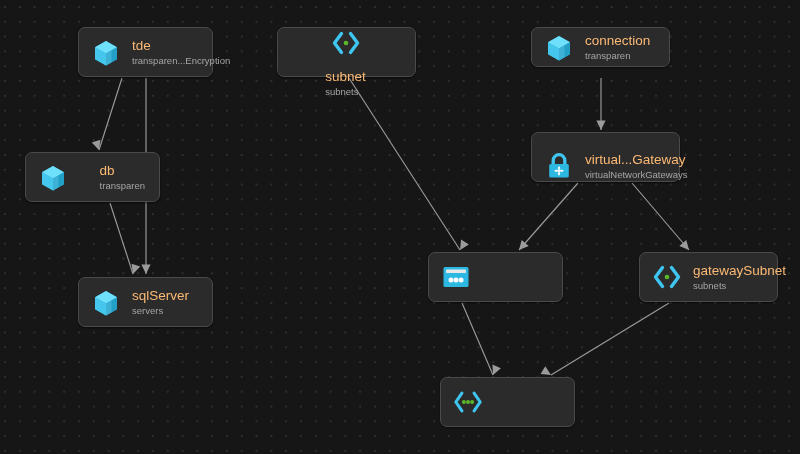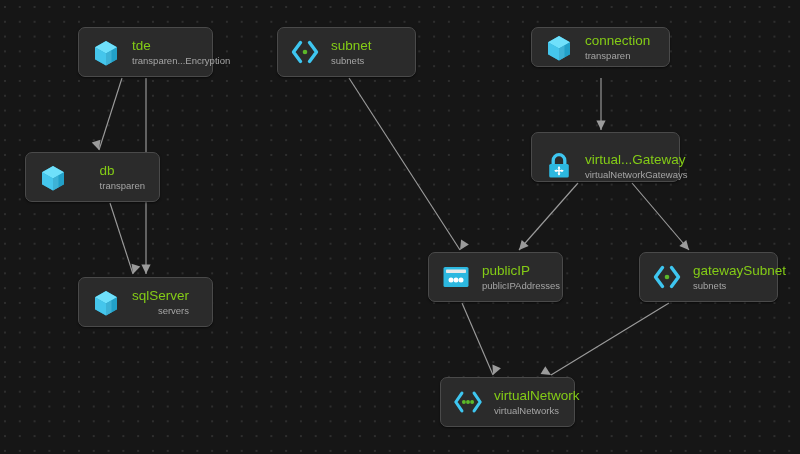--- a/index.html
+++ b/index.html
@@ -46,21 +46,21 @@
     justify-content: center;
   }
   .node-text {
     display: flex;
     flex-direction: column;
     justify-content: center;
     gap: 1px;
     min-width: 0;
   }
   .node-title {
-    color: #84cc16;
+    color: #fdba74;
     font-size: 13.5px;
     line-height: 16px;
     white-space: nowrap;
   }
   .node-sub {
     color: #a5a5a5;
     font-size: 9.5px;
     line-height: 12px;
     white-space: nowrap;
   }
@@ -100,21 +100,21 @@
       <polygon points="3,9.2 14,15.5 14,27.5 3,21.3" fill="#45c6ec"></polygon>
       <polygon points="14,15.5 25,9.2 25,21.3 14,27.5" fill="#22a0c8"></polygon>
       <polygon points="14,15.5 19.5,12.3 19.5,24.4 14,27.5" fill="#8fe9ff" opacity="0.25"></polygon>
     </svg>
         </span>
     <span class="node-text">
       <span class="node-title">tde</span>
       <span class="node-sub">transparen...Encryption</span>
     </span>
   </div>
-      <div class="node" style="left: 277px; top: 27px; width: 139px; height: 50px;">
+      <div class="node" style="left: 277px; top: 27px; width: 139px; height: 50px; flex-direction: column;">
     <span class="node-icon">
           <svg width="30" height="26" viewBox="0 0 30 26">
       <path d="M10.5 3.5 L3.5 13 L10.5 22.5" fill="none" stroke="#3ec6f0" stroke-width="3.4" stroke-linecap="round" stroke-linejoin="round"></path>
       <path d="M19.5 3.5 L26.5 13 L19.5 22.5" fill="none" stroke="#3ec6f0" stroke-width="3.4" stroke-linecap="round" stroke-linejoin="round"></path>
       <circle cx="15" cy="13" r="2.3" fill="#5cb82a"></circle>
     </svg>
         </span>
     <span class="node-text">
       <span class="node-title">subnet</span>
       <span class="node-sub">subnets</span>
@@ -165,21 +165,21 @@
       <polygon points="3,9.2 14,15.5 14,27.5 3,21.3" fill="#45c6ec"></polygon>
       <polygon points="14,15.5 25,9.2 25,21.3 14,27.5" fill="#22a0c8"></polygon>
       <polygon points="14,15.5 19.5,12.3 19.5,24.4 14,27.5" fill="#8fe9ff" opacity="0.25"></polygon>
     </svg>
         </span>
     <span class="node-text">
       <span class="node-title">db</span>
       <span class="node-sub">transparen</span>
     </span>
   </div>
-      <div class="node" style="left: 78px; top: 277px; width: 135px; height: 50px; text-align: right;">
+      <div class="node" style="left: 78px; top: 277px; width: 135px; height: 50px;">
     <span class="node-icon">
           <svg width="28" height="28" viewBox="0 0 28 28">
       <polygon points="14,3 25,9.2 25,21.3 14,27.5 3,21.3 3,9.2" fill="#2fa8cc"></polygon>
       <polygon points="14,3 25,9.2 14,15.5 3,9.2" fill="#6fe0fb"></polygon>
       <polygon points="3,9.2 14,15.5 14,27.5 3,21.3" fill="#45c6ec"></polygon>
       <polygon points="14,15.5 25,9.2 25,21.3 14,27.5" fill="#22a0c8"></polygon>
       <polygon points="14,15.5 19.5,12.3 19.5,24.4 14,27.5" fill="#8fe9ff" opacity="0.25"></polygon>
     </svg>
         </span>
     <span class="node-text">
@@ -190,24 +190,20 @@
       <div class="node" style="left: 428px; top: 252px; width: 135px; height: 50px;">
     <span class="node-icon">
           <svg width="28" height="24" viewBox="0 0 28 24">
       <rect x="1.5" y="2" width="25" height="20" rx="1.6" fill="#2cb8e0"></rect>
       <rect x="4" y="4.4" width="20" height="3.6" rx="0.8" fill="#e8e8e8"></rect>
       <circle cx="9" cy="15" r="2.5" fill="#ffffff"></circle>
       <circle cx="14" cy="15" r="2.5" fill="#ffffff"></circle>
       <circle cx="19" cy="15" r="2.5" fill="#ffffff"></circle>
     </svg>
         </span>
-    <span class="node-text">
-      <span class="node-title">publicIP</span>
-      <span class="node-sub">publicIPAddresses</span>
-    </span>
   </div>
       <div class="node" style="left: 639px; top: 252px; width: 139px; height: 50px;">
     <span class="node-icon">
           <svg width="30" height="26" viewBox="0 0 30 26">
       <path d="M10.5 3.5 L3.5 13 L10.5 22.5" fill="none" stroke="#3ec6f0" stroke-width="3.4" stroke-linecap="round" stroke-linejoin="round"></path>
       <path d="M19.5 3.5 L26.5 13 L19.5 22.5" fill="none" stroke="#3ec6f0" stroke-width="3.4" stroke-linecap="round" stroke-linejoin="round"></path>
       <circle cx="15" cy="13" r="2.3" fill="#5cb82a"></circle>
     </svg>
         </span>
     <span class="node-text">
@@ -218,20 +214,16 @@
       <div class="node" style="left: 440px; top: 377px; width: 135px; height: 50px;">
     <span class="node-icon">
           <svg width="32" height="26" viewBox="0 0 32 26">
       <path d="M9.5 3.5 L3 13 L9.5 22.5" fill="none" stroke="#3ec6f0" stroke-width="3.3" stroke-linecap="round" stroke-linejoin="round"></path>
       <path d="M22.5 3.5 L29 13 L22.5 22.5" fill="none" stroke="#3ec6f0" stroke-width="3.3" stroke-linecap="round" stroke-linejoin="round"></path>
       <circle cx="11.6" cy="13" r="2.1" fill="#5cb82a"></circle>
       <circle cx="16" cy="13" r="2.1" fill="#5cb82a"></circle>
       <circle cx="20.4" cy="13" r="2.1" fill="#5cb82a"></circle>
     </svg>
         </span>
-    <span class="node-text">
-      <span class="node-title">virtualNetwork</span>
-      <span class="node-sub">virtualNetworks</span>
-    </span>
   </div>
     </div>
 
 </div>
 
 </body></html>

